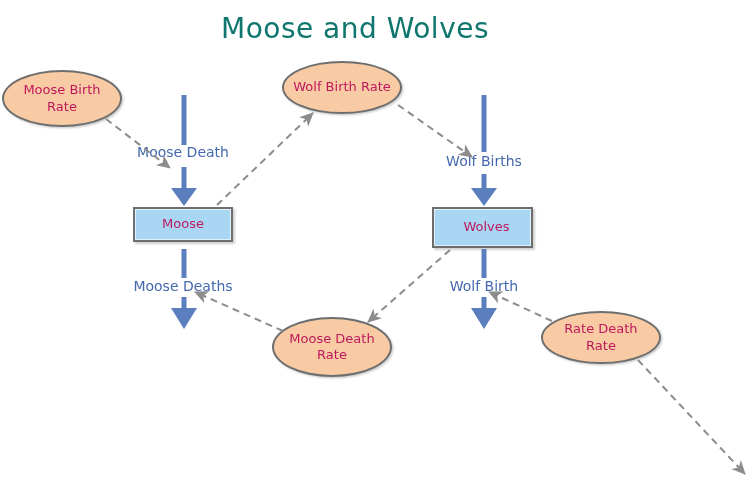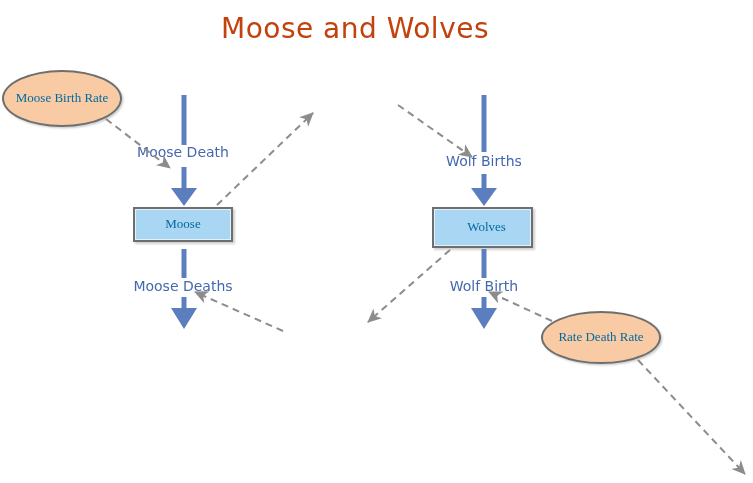--- a/index.html
+++ b/index.html
@@ -8,38 +8,37 @@
     width:753px;height:483px;
     background:#ffffff;
     font-family:"DejaVu Sans", sans-serif;
     overflow:hidden;
   }
   .title{
     position:absolute;
     top:12px;left:0;width:710px;
     text-align:center;
     font-size:28px;
-    color:#c2410c;
+    color:#0f766e;
     letter-spacing:0.5px;
   }
   .svg-layer{
     position:absolute;left:0;top:0;
     z-index:3;
     pointer-events:none;
   }
   .node{
     position:absolute;
     display:flex;align-items:center;justify-content:center;
     text-align:center;
-    color:#0369a1;
+    color:#be185d;
     font-size:13px;
     line-height:1.25;
     z-index:2;
     box-sizing:border-box;
-    font-family:Liberation Serif, serif;
   }
   .converter{
     background:#F8CBA4;
     border:2px solid #6E6E6E;
     border-radius:50%;
     box-shadow:1.5px 1.5px 2px rgba(120,120,120,0.35);
     padding:0 6px;
   }
   .stock{
     background:#A9D6F3;
@@ -70,20 +69,26 @@
 </style>
 </head>
 <body>
 
 <div class="canvas">
 
   <div class="title">Moose and Wolves</div>
 
   <div class="node converter" id="cv-moose-birth-rate">
     <span>Moose Birth Rate</span>
+  </div>
+  <div class="node converter" id="cv-wolf-birth-rate">
+    <span>Wolf Birth Rate</span>
+  </div>
+  <div class="node converter" id="cv-moose-death-rate">
+    <span>Moose Death Rate</span>
   </div>
   <div class="node converter" id="cv-wolf-death-rate">
     <span>Rate Death Rate</span>
   </div>
 
   <div class="node stock" id="st-moose">
     <span>Moose</span>
   </div>
   <div class="node stock" id="st-wolves">
     <span>Wolves</span>

